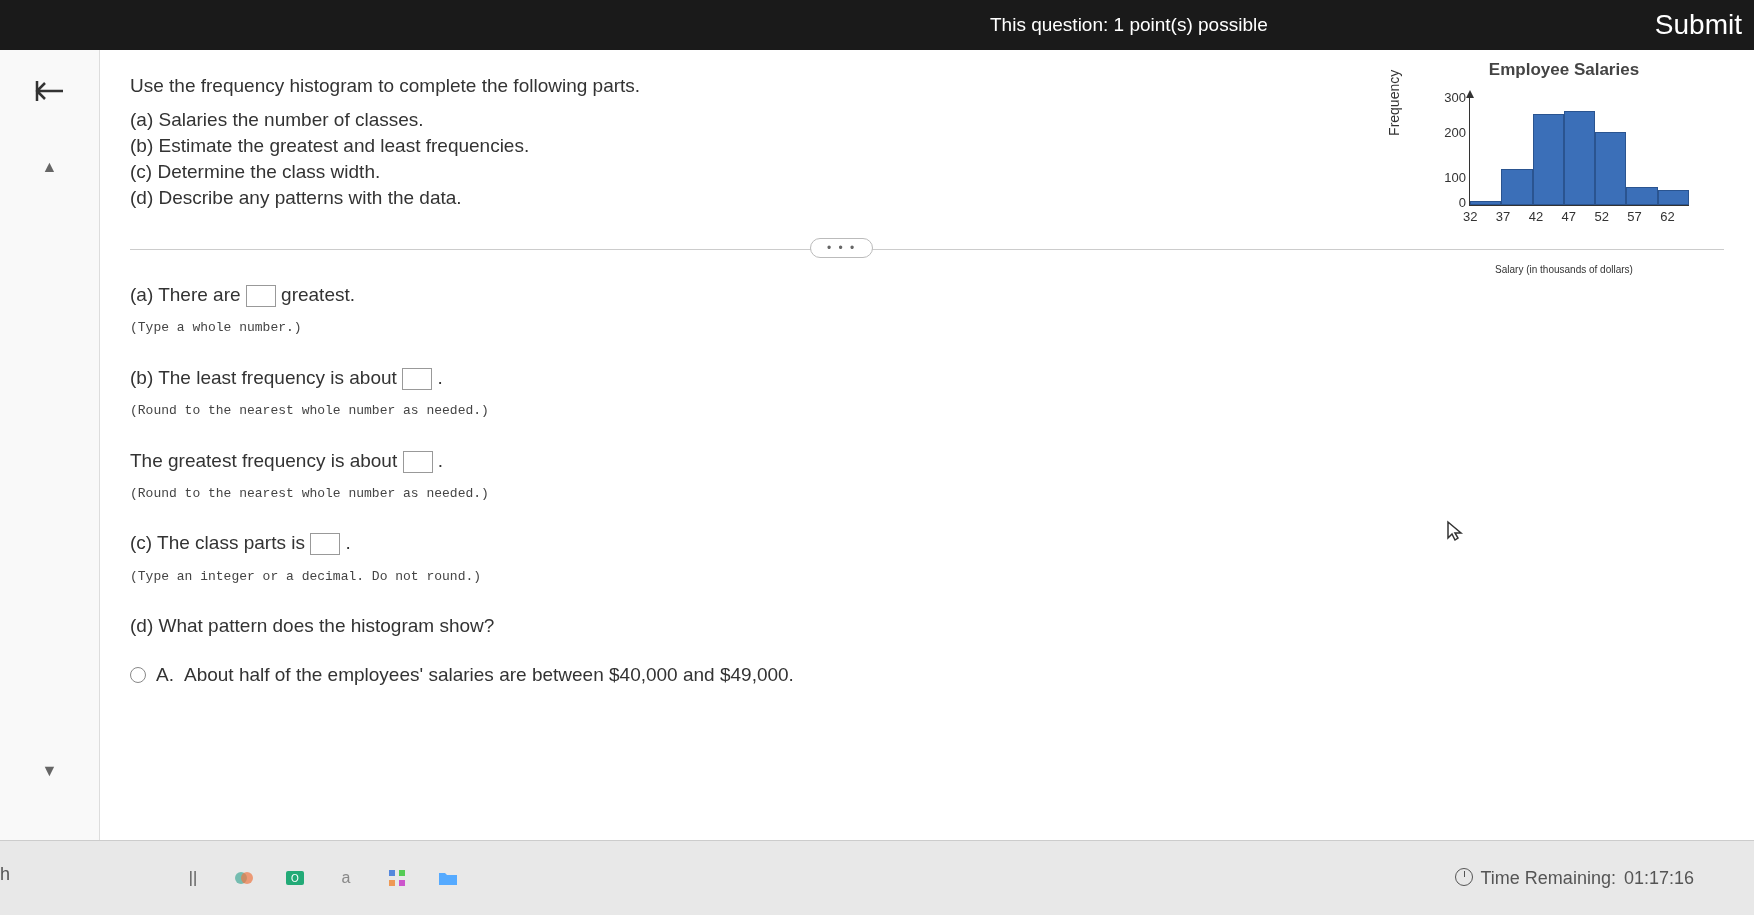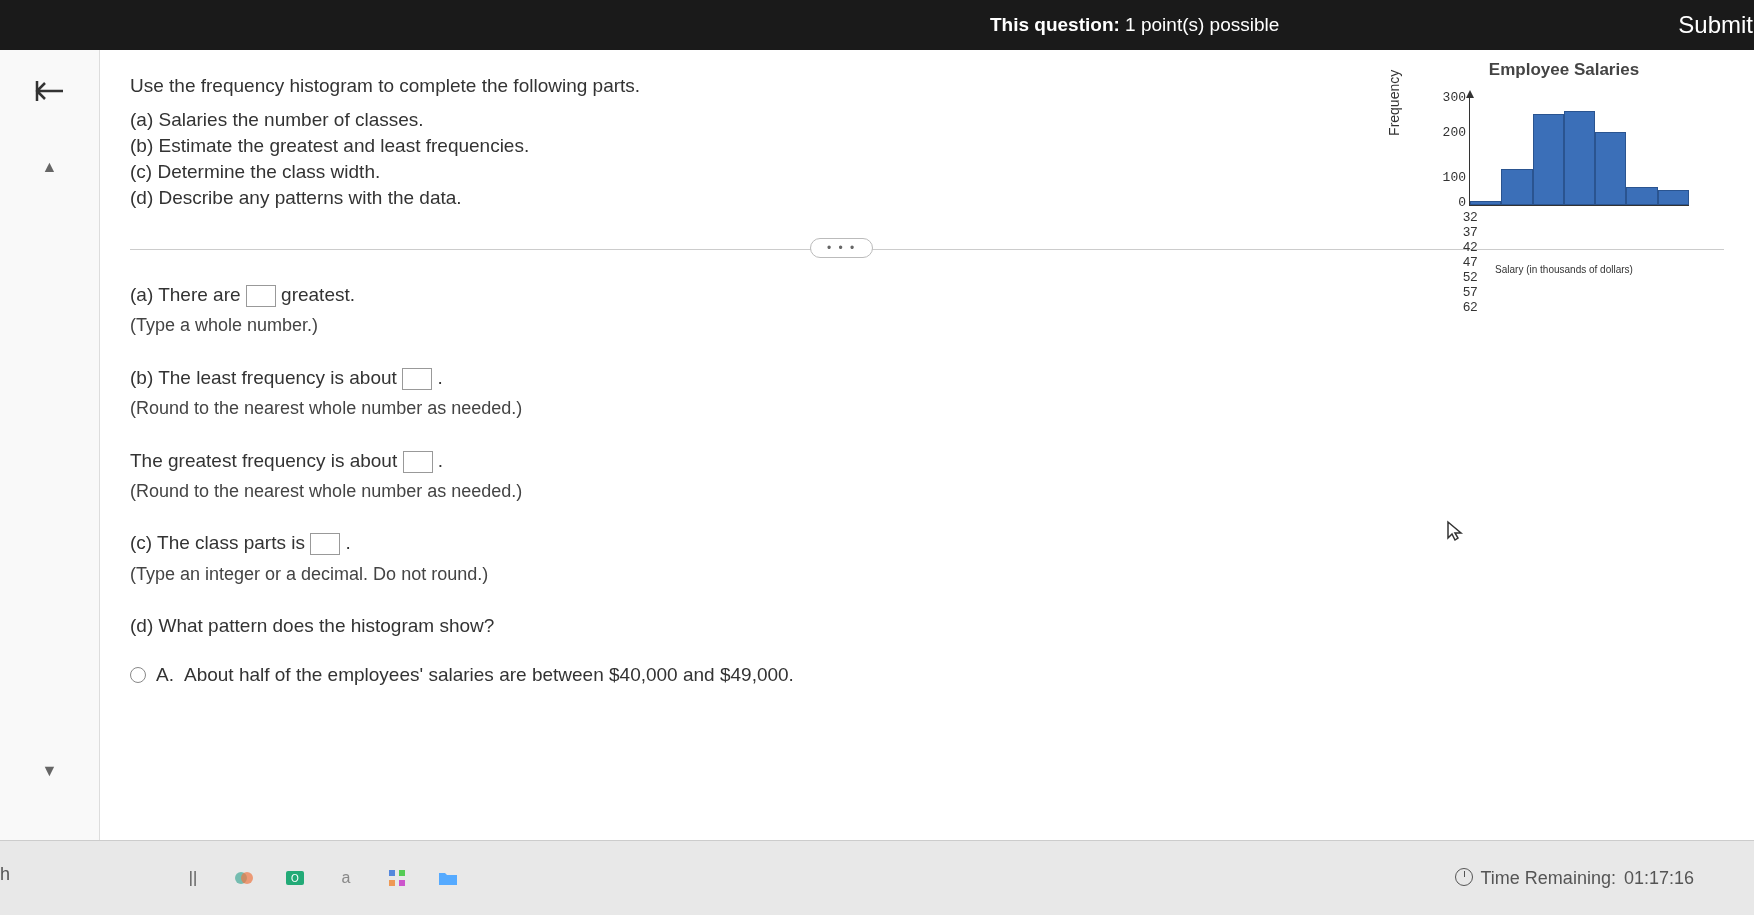--- a/index.html
+++ b/index.html
@@ -18,25 +18,25 @@
       display: flex;
       align-items: center;
       padding: 0 20px;
       position: relative;
     }
     .question-info {
       position: absolute;
       left: 990px;
       font-size: 19px;
     }
-    .question-info .bold { font-weight: bold; }
+    .question-info .bold { font-weight: normal; }
     .submit-btn {
       position: absolute;
-      right: 1px;
-      font-size: 24px;
+      right: 12px;
+      font-size: 28px;
       color: #fff;
     }
     .main-area {
       display: flex;
       height: 790px;
       background: #fff;
     }
     .left-rail {
       width: 100px;
       display: flex;
@@ -79,21 +79,21 @@
       top: -12px;
       background: #fff;
       border: 1px solid #bbb;
       border-radius: 12px;
       padding: 2px 16px;
       font-size: 12px;
       color: #666;
       letter-spacing: 2px;
     }
     .answer-block { margin-bottom: 22px; line-height: 1.6; }
-    .hint { font-size: 18px; color: #444; }
+    .hint { font-size: 13px; color: #444; font-family: Liberation Mono, monospace; }
     .input-box {
       width: 30px;
       height: 22px;
       border: 1px solid #999;
       display: inline-block;
       vertical-align: middle;
       background: #fff;
     }
     .radio-row {
       display: flex;
@@ -146,21 +146,20 @@
     }
     .y-ticks {
       position: absolute;
       left: 10px;
       top: 4px;
       height: 115px;
       width: 32px;
       font-size: 13px;
       text-align: right;
       color: #333;
-      font-family: Liberation Mono, monospace;
     }
     .y-tick { position: absolute; right: 0; }
     .bars {
       position: absolute;
       left: 0; bottom: 0;
       width: 100%; height: 100%;
       display: flex;
       align-items: flex-end;
     }
     .bar {
@@ -170,21 +169,20 @@
       margin: 0;
     }
     .x-ticks {
       position: absolute;
       left: 45px;
       top: 123px;
       width: 220px;
       display: flex;
       font-size: 13px;
       color: #333;
-      flex-direction: column;
     }
     .x-tick { flex: 1; text-align: left; margin-left: -6px; }
     .x-tick:last-child { margin-right: -10px; }
     .x-label {
       font-size: 10px;
       color: #333;
       margin-top: 28px;
     }
     .cursor-icon {
       position: absolute;

